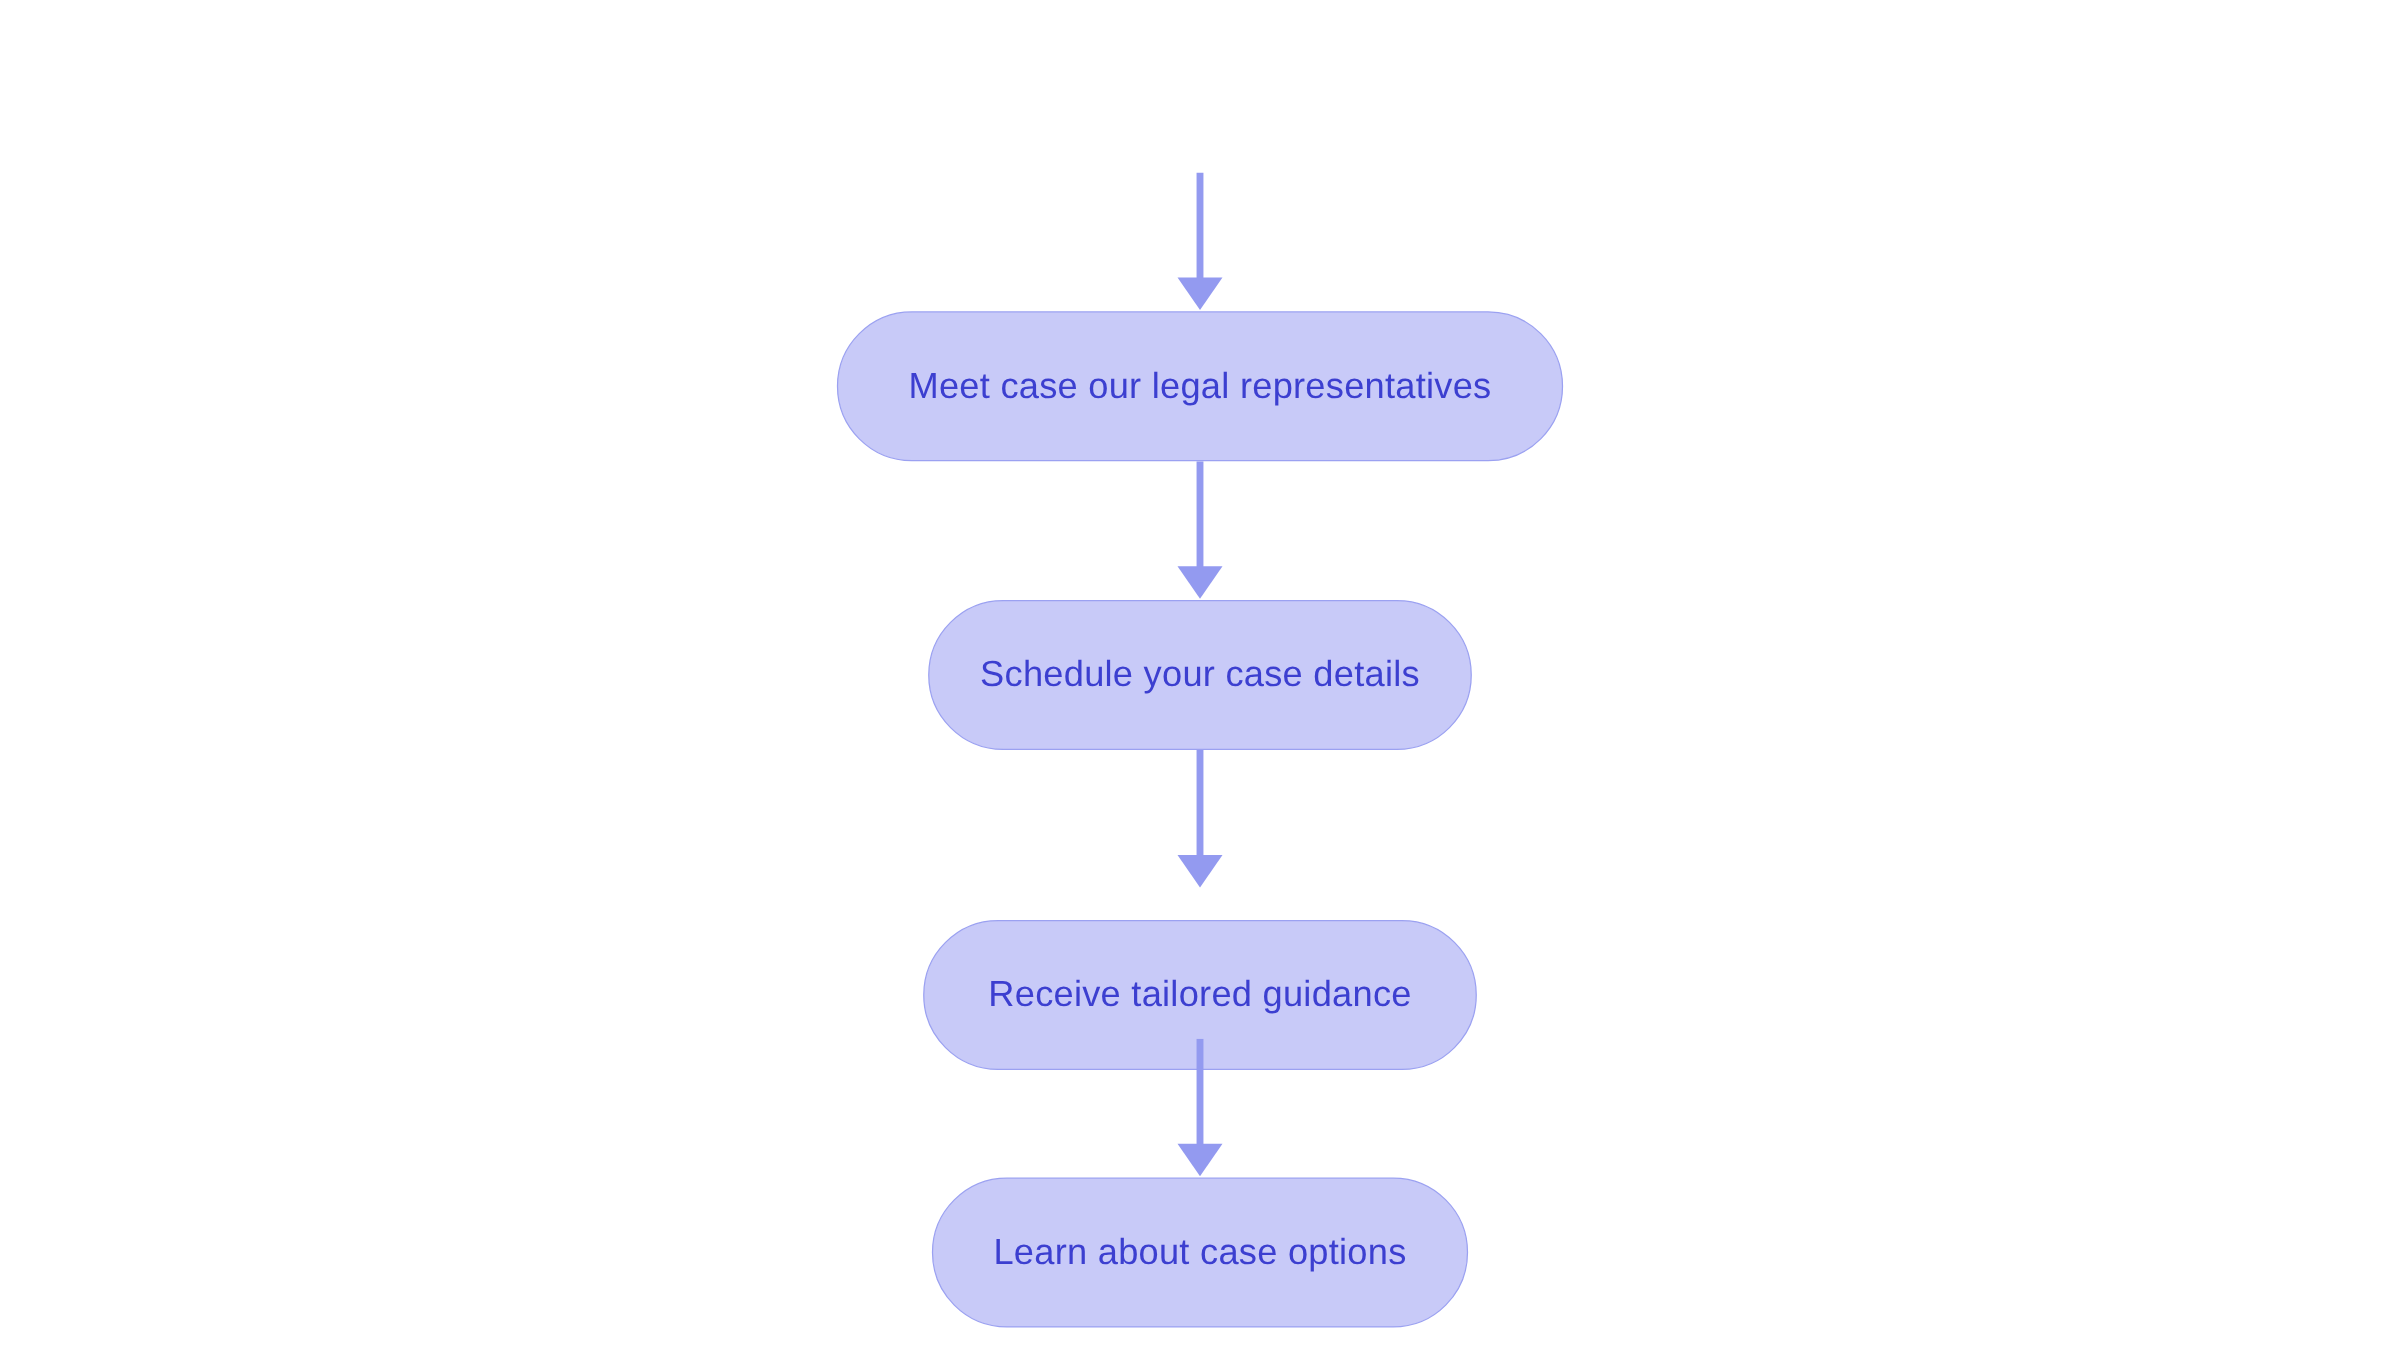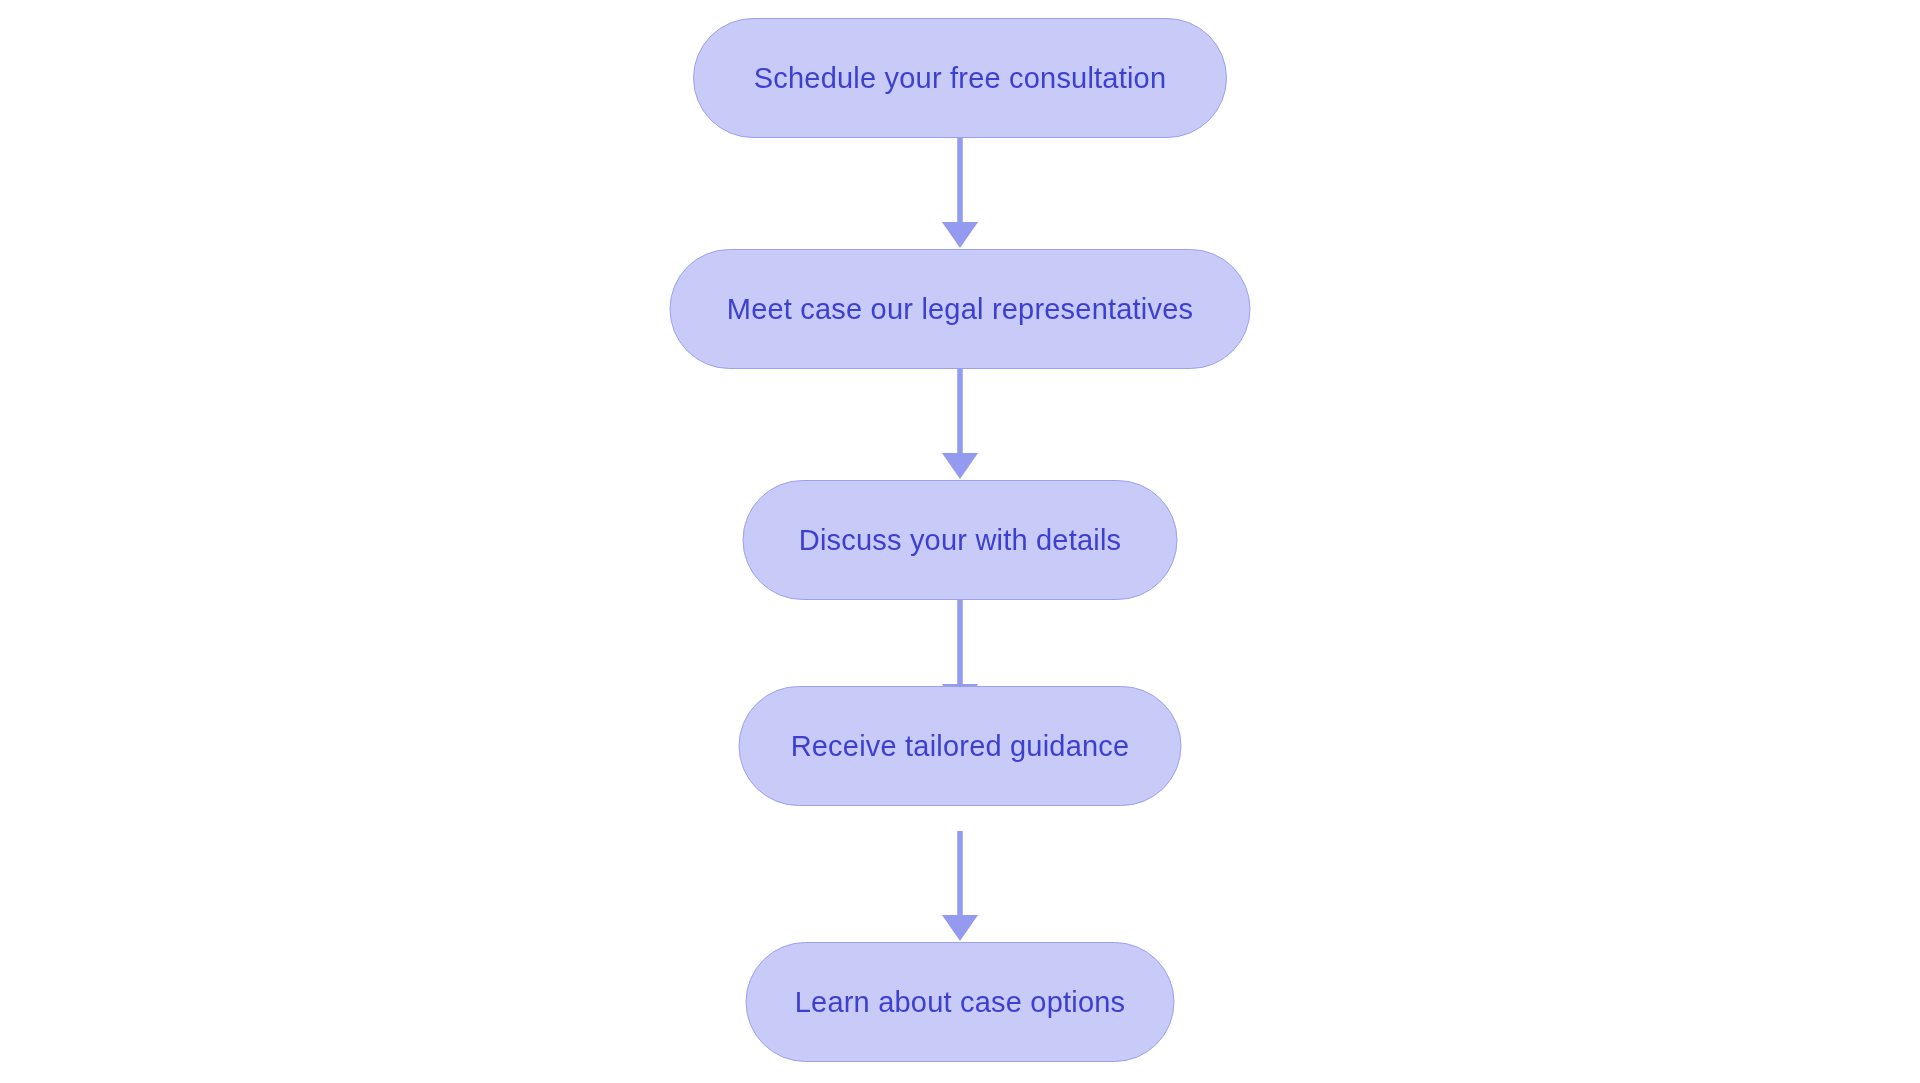--- a/index.html
+++ b/index.html
@@ -34,21 +34,21 @@
   .node-label {
     color: var(--node-text);
     font-size: 29px;
     font-weight: 400;
     letter-spacing: 0.2px;
     white-space: nowrap;
   }
   #node-1 { top: 18px;  width: 534px; }
   #node-2 { top: 249px; width: 581px; }
   #node-3 { top: 480px; width: 435px; }
-  #node-4 { top: 686px; width: 443px; }
+  #node-4 { top: 736px; width: 443px; }
   #node-5 { top: 942px; width: 429px; }
 
   .connector {
     position: absolute;
     left: 50%;
     transform: translateX(-50%);
     width: 40px;
     height: 111px;
   }
   #connector-1 { top: 138px; }
@@ -57,44 +57,41 @@
   #connector-4 { top: 831px; }
   .connector svg { display: block; }
   .connector line { stroke: var(--arrow); stroke-width: 5.5; }
   .connector polygon { fill: var(--arrow); }
 </style>
 </head>
 <body>
 
 <div class="canvas">
 
-  <div class="node" id="node-1">
-    <span class="node-label">Schedule your free consultation</span>
-  </div>
 
   <div class="connector" id="connector-1">
     <svg width="40" height="111" viewBox="0 0 40 111">
       <line x1="20" y1="0" x2="20" y2="86"></line>
       <polygon points="2,84 38,84 20,110"></polygon>
     </svg>
   </div>
 
   <div class="node" id="node-2">
     <span class="node-label">Meet case our legal representatives</span>
   </div>
 
   <div class="connector" id="connector-2">
     <svg width="40" height="111" viewBox="0 0 40 111">
       <line x1="20" y1="0" x2="20" y2="86"></line>
       <polygon points="2,84 38,84 20,110"></polygon>
     </svg>
   </div>
 
   <div class="node" id="node-3">
-    <span class="node-label">Discuss your with details</span>
+    <span class="node-label">Schedule your case details</span>
   </div>
 
   <div class="connector" id="connector-3">
     <svg width="40" height="111" viewBox="0 0 40 111">
       <line x1="20" y1="0" x2="20" y2="86"></line>
       <polygon points="2,84 38,84 20,110"></polygon>
     </svg>
   </div>
 
   <div class="node" id="node-4">

